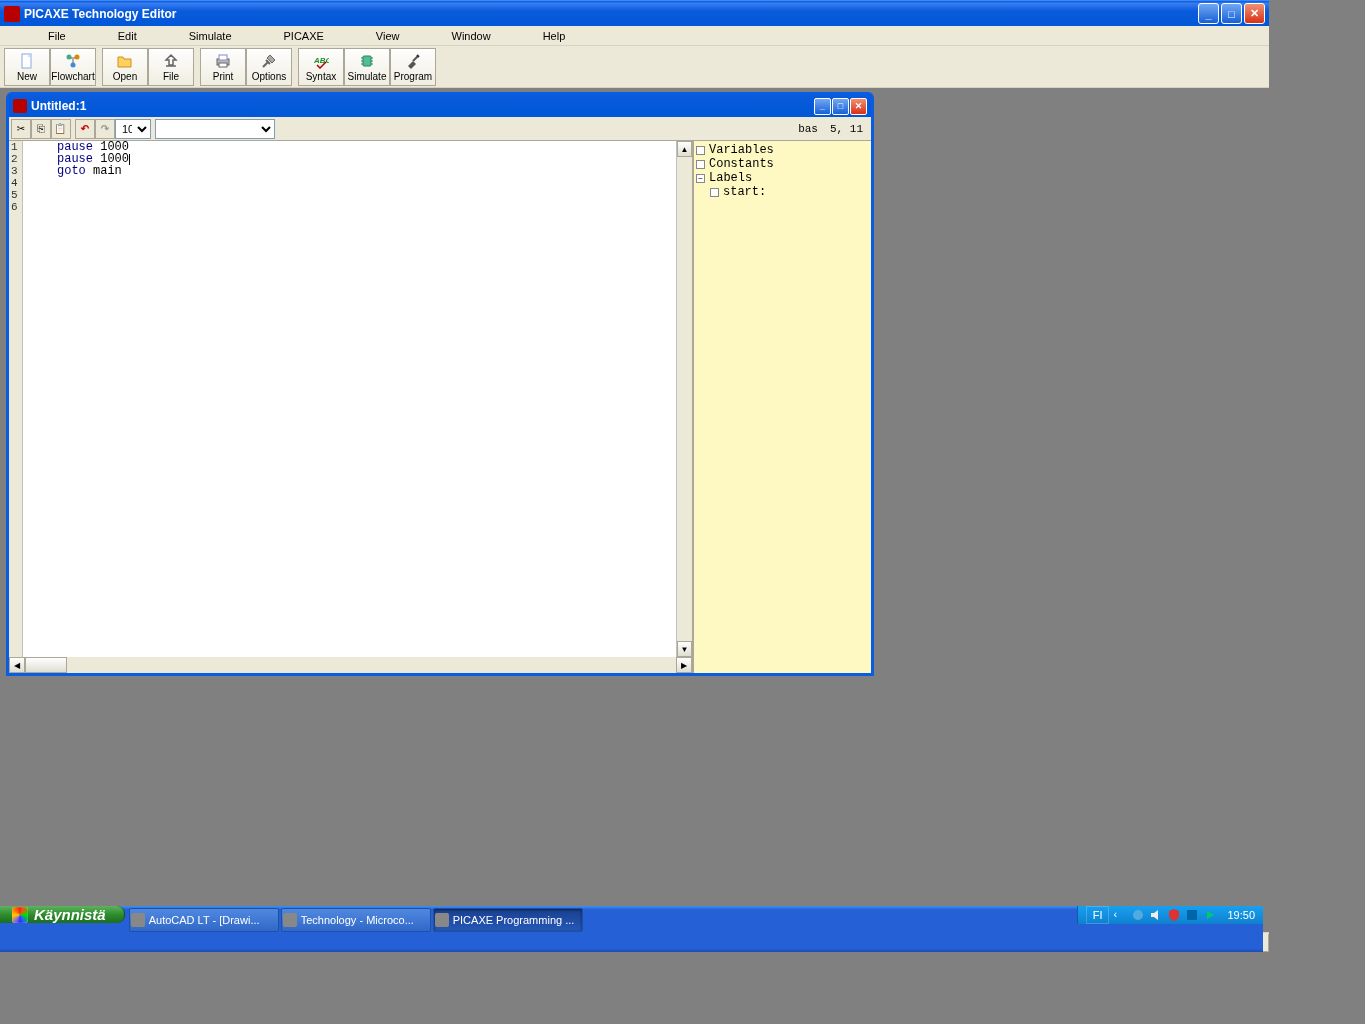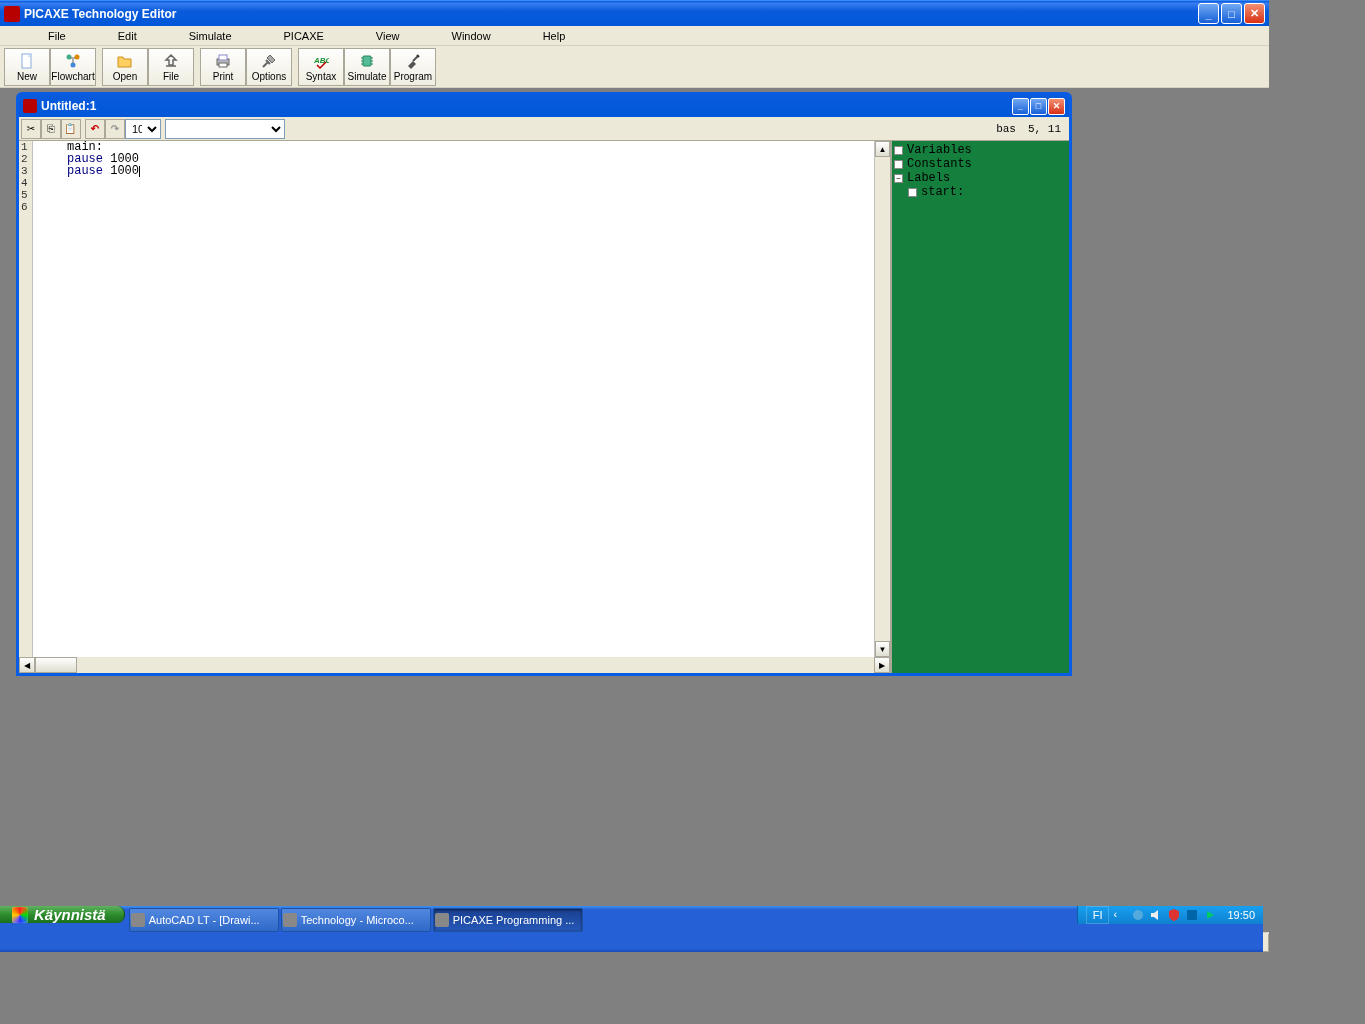--- a/index.html
+++ b/index.html
@@ -111,22 +111,22 @@
 
 .mdi-area {
   flex: 1;
   background: #808080;
   position: relative;
 }
 
 
 .child-window {
   position: absolute;
-  left: 16px; top: 4px;
-  width: 1056px;
+  left: 6px; top: 4px;
+  width: 868px;
   height: 584px;
   background: #ece9d8;
   border: 3px solid #095de5;
   border-radius: 6px 6px 0 0;
   display: flex;
   flex-direction: column;
 }
 .child-titlebar {
   height: 22px;
   background: linear-gradient(to bottom, #0a5bdc, #0057d7);
@@ -269,21 +269,21 @@
 .hscroll .hscroll-thumb {
   width: 42px;
   background: linear-gradient(to bottom, #fefefe, #e0ded0);
   border: 1px solid #aca899;
 }
 .hscroll .scroll-track { flex: 1; }
 
 
 .tree-panel {
   width: 178px;
-  background: #15803d;
+  background: #fef9c3;
   border-left: 1px solid #aca899;
   font-family: "Courier New", monospace;
   font-size: 12px;
   padding: 2px;
   overflow: hidden;
 }
 .tree-item {
   display: flex;
   align-items: center;
   height: 14px;
@@ -568,21 +568,21 @@
           <div class="code-area-wrap">
             <div class="gutter" id="gutter">
                 <div>1</div>
                 <div>2</div>
                 <div>3</div>
                 <div>4</div>
                 <div>5</div>
                 <div>6</div>
               </div>
             <div class="margin-spacer"></div>
-            <div class="code-text" id="code-text"><div><span>main:</span></div><div><span class="kw">pause</span><span> 1000</span></div><div><span class="kw">pause</span><span> 1000</span><span class="caret"></span></div></div>
+            <div class="code-text" id="code-text"><div><span class="kw">pause</span><span> 1000</span></div><div><span class="kw">pause</span><span> 1000</span><span class="caret"></span></div><div><span class="kw">goto</span><span> main</span></div></div>
             <div class="vscroll">
               <div class="scroll-btn">▲</div>
               <div class="scroll-track"></div>
               <div class="scroll-btn">▼</div>
             </div>
           </div>
           <div class="hscroll">
             <div class="scroll-btn">◀</div>
             <div class="hscroll-thumb"></div>
             <div class="scroll-track"></div>

